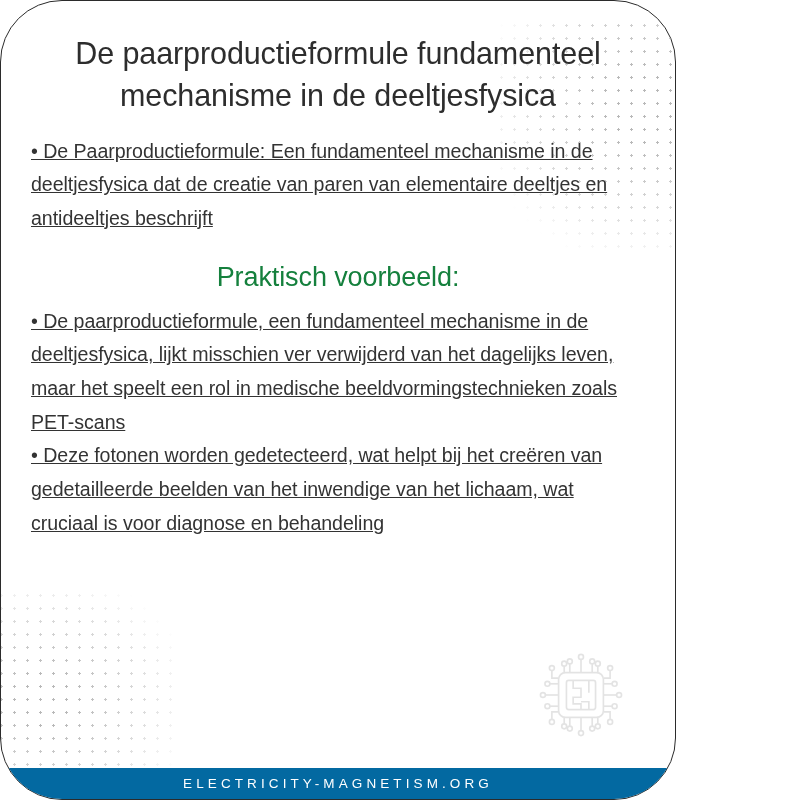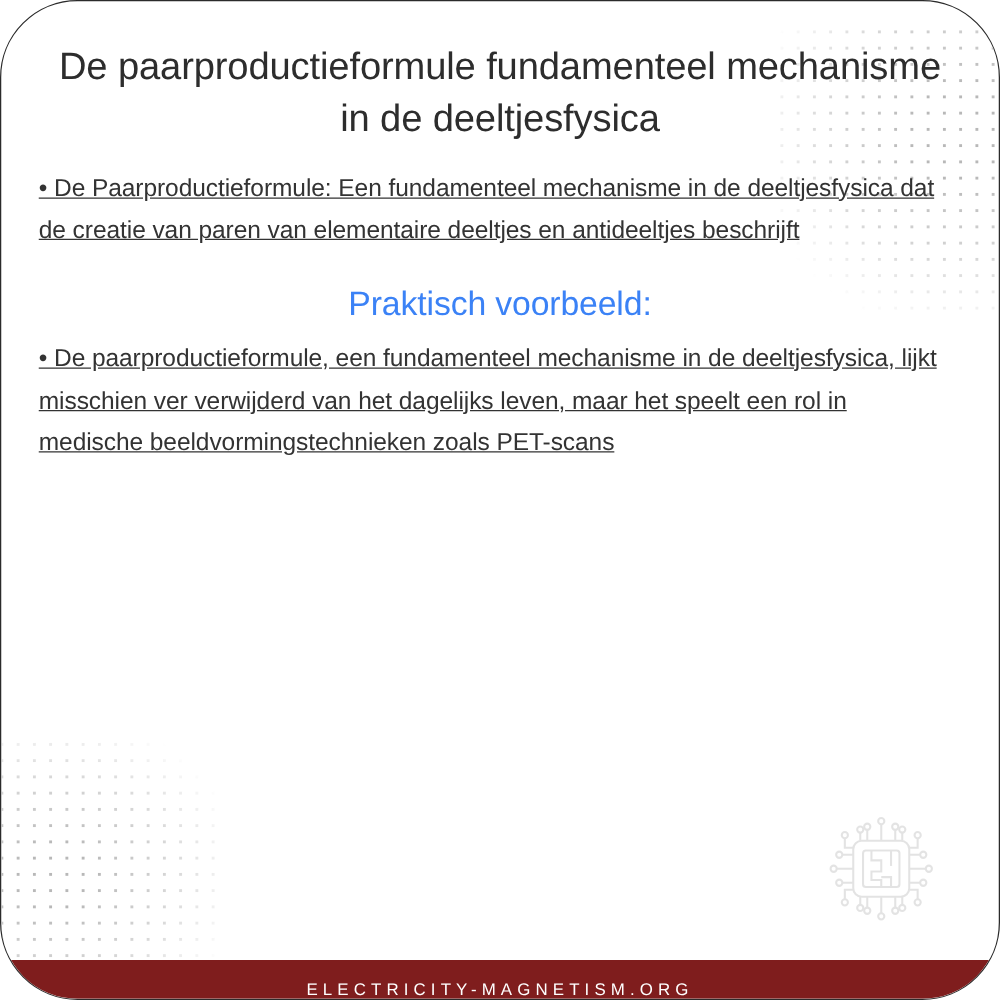--- a/index.html
+++ b/index.html
@@ -9,21 +9,21 @@
   }
   body {
     width: 800px;
     height: 800px;
     overflow: hidden;
     font-family: "Liberation Sans", sans-serif;
   }
 
   #infographic-card {
     position: relative;
-    width: 800px;
+    width: 676px;
     height: 800px;
     box-sizing: border-box;
     background: #ffffff;
     border: 1px solid #2b2b2b;
     border-radius: 62px;
     overflow: hidden;
   }
 
   
   .dot-pattern {
@@ -93,41 +93,41 @@
   }
 
   #bullet-intro { margin-top: 18px; }
 
   #section-heading {
     margin: 0;
     padding: 26px 0 12px 0;
     font-size: 27px;
     font-weight: 400;
     text-align: center;
-    color: #3b82f6;
+    color: #15803d;
     letter-spacing: -0.1px;
   }
 
   #example-list {
     margin: 0;
     padding: 0;
     list-style: none;
   }
   #example-list li { margin: 0 12px 0 0; }
 
   
   #footer-bar {
     position: absolute;
     left: 0;
     right: 0;
     bottom: 0;
     height: 31px;
-    background: #7f1d1d;
+    background: #0369a1;
     display: flex;
-    align-items: flex-end;
+    align-items: center;
     justify-content: center;
   }
   #footer-text {
     color: #ffffff;
     font-size: 13.5px;
     letter-spacing: 4.1px;
     font-weight: 400;
     text-align: center;
   }
 </style>
@@ -192,20 +192,21 @@
   <div id="content">
 
     <h1 id="page-title">De paarproductieformule fundamenteel mechanisme in de deeltjesfysica</h1>
 
     <p id="bullet-intro" class="bullet-block">• De Paarproductieformule: Een fundamenteel mechanisme in de deeltjesfysica dat de creatie van paren van elementaire deeltjes en antideeltjes beschrijft</p>
 
     <h2 id="section-heading">Praktisch voorbeeld:</h2>
 
     <ul id="example-list">
       <li class="bullet-block">• De paarproductieformule, een fundamenteel mechanisme in de deeltjesfysica, lijkt misschien ver verwijderd van het dagelijks leven, maar het speelt een rol in medische beeldvormingstechnieken zoals PET-scans</li>
+      <li class="bullet-block">• Deze fotonen worden gedetecteerd, wat helpt bij het creëren van gedetailleerde beelden van het inwendige van het lichaam, wat cruciaal is voor diagnose en behandeling</li>
     </ul>
 
   </div>
 
   <div id="footer-bar">
     <span id="footer-text">ELECTRICITY-MAGNETISM.ORG</span>
   </div>
 
 </div>
 

